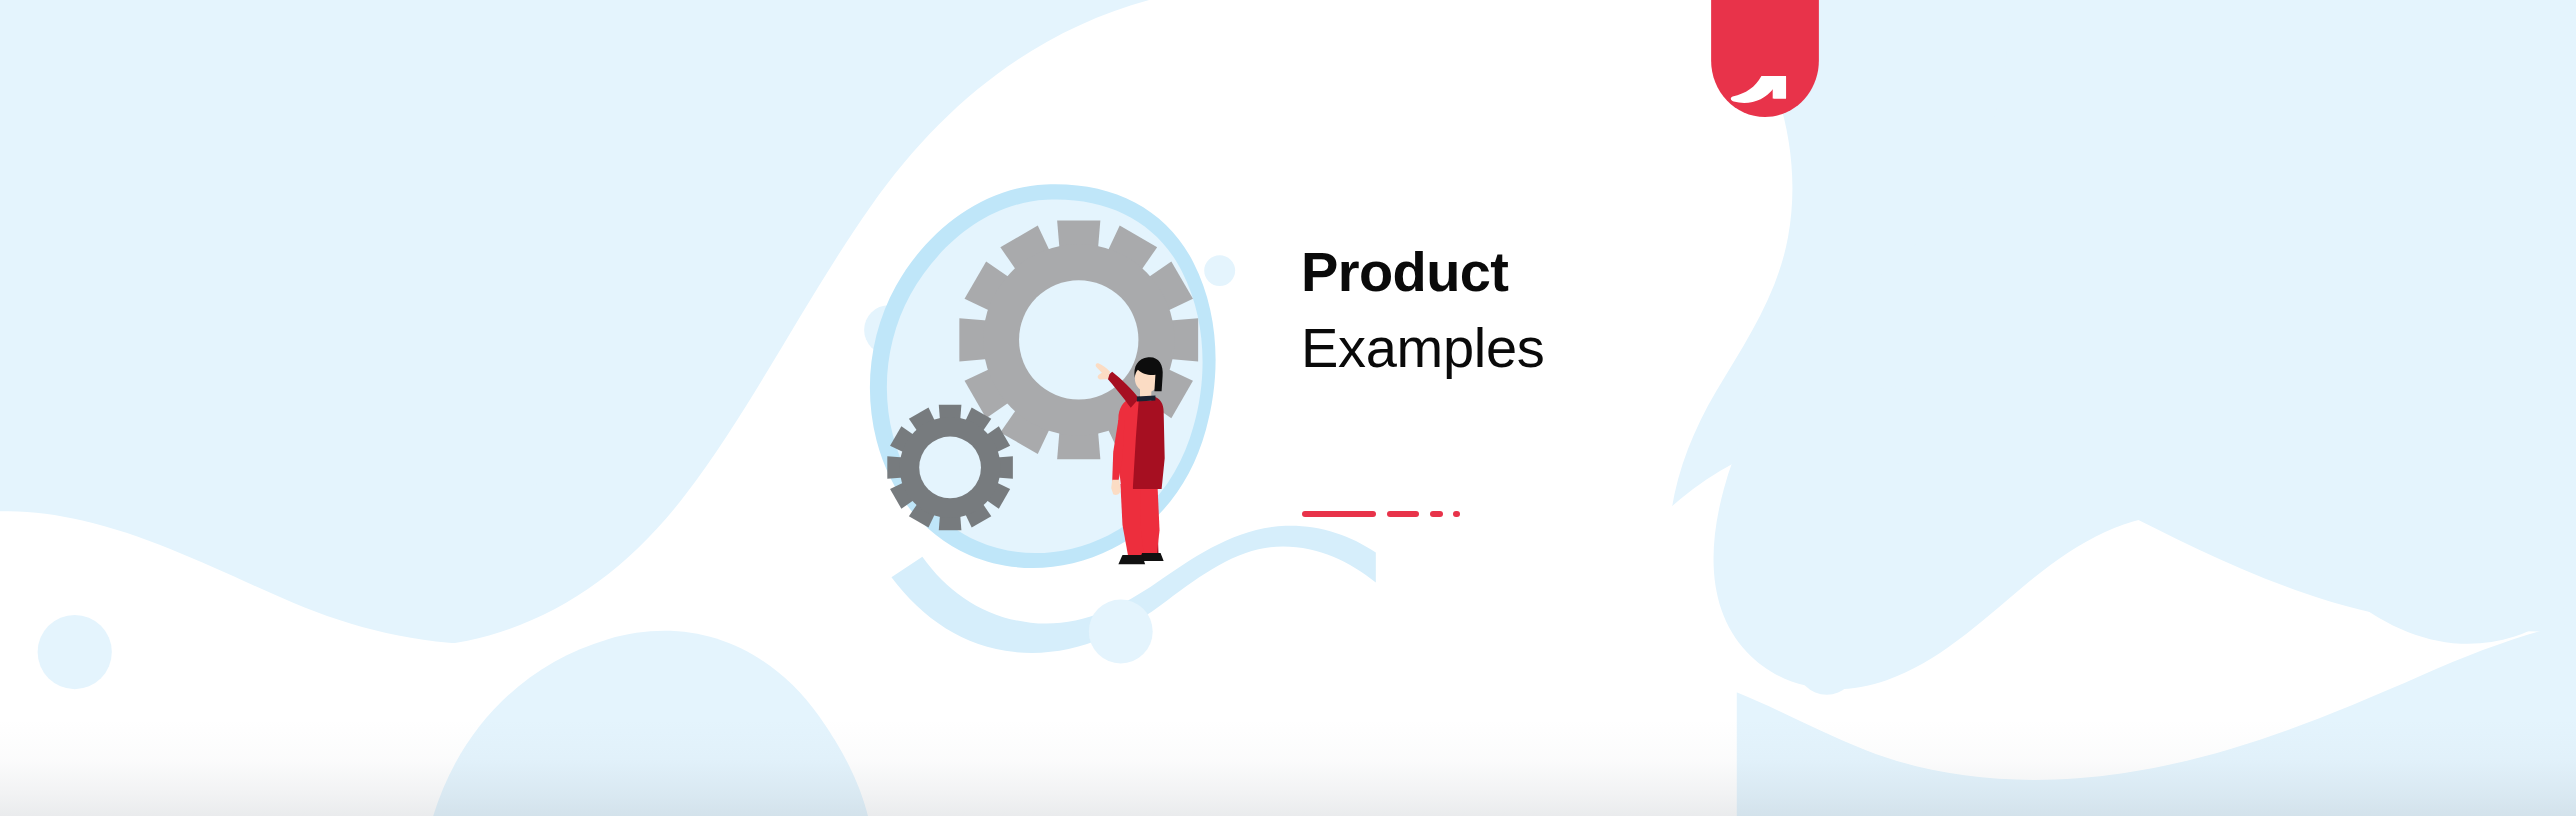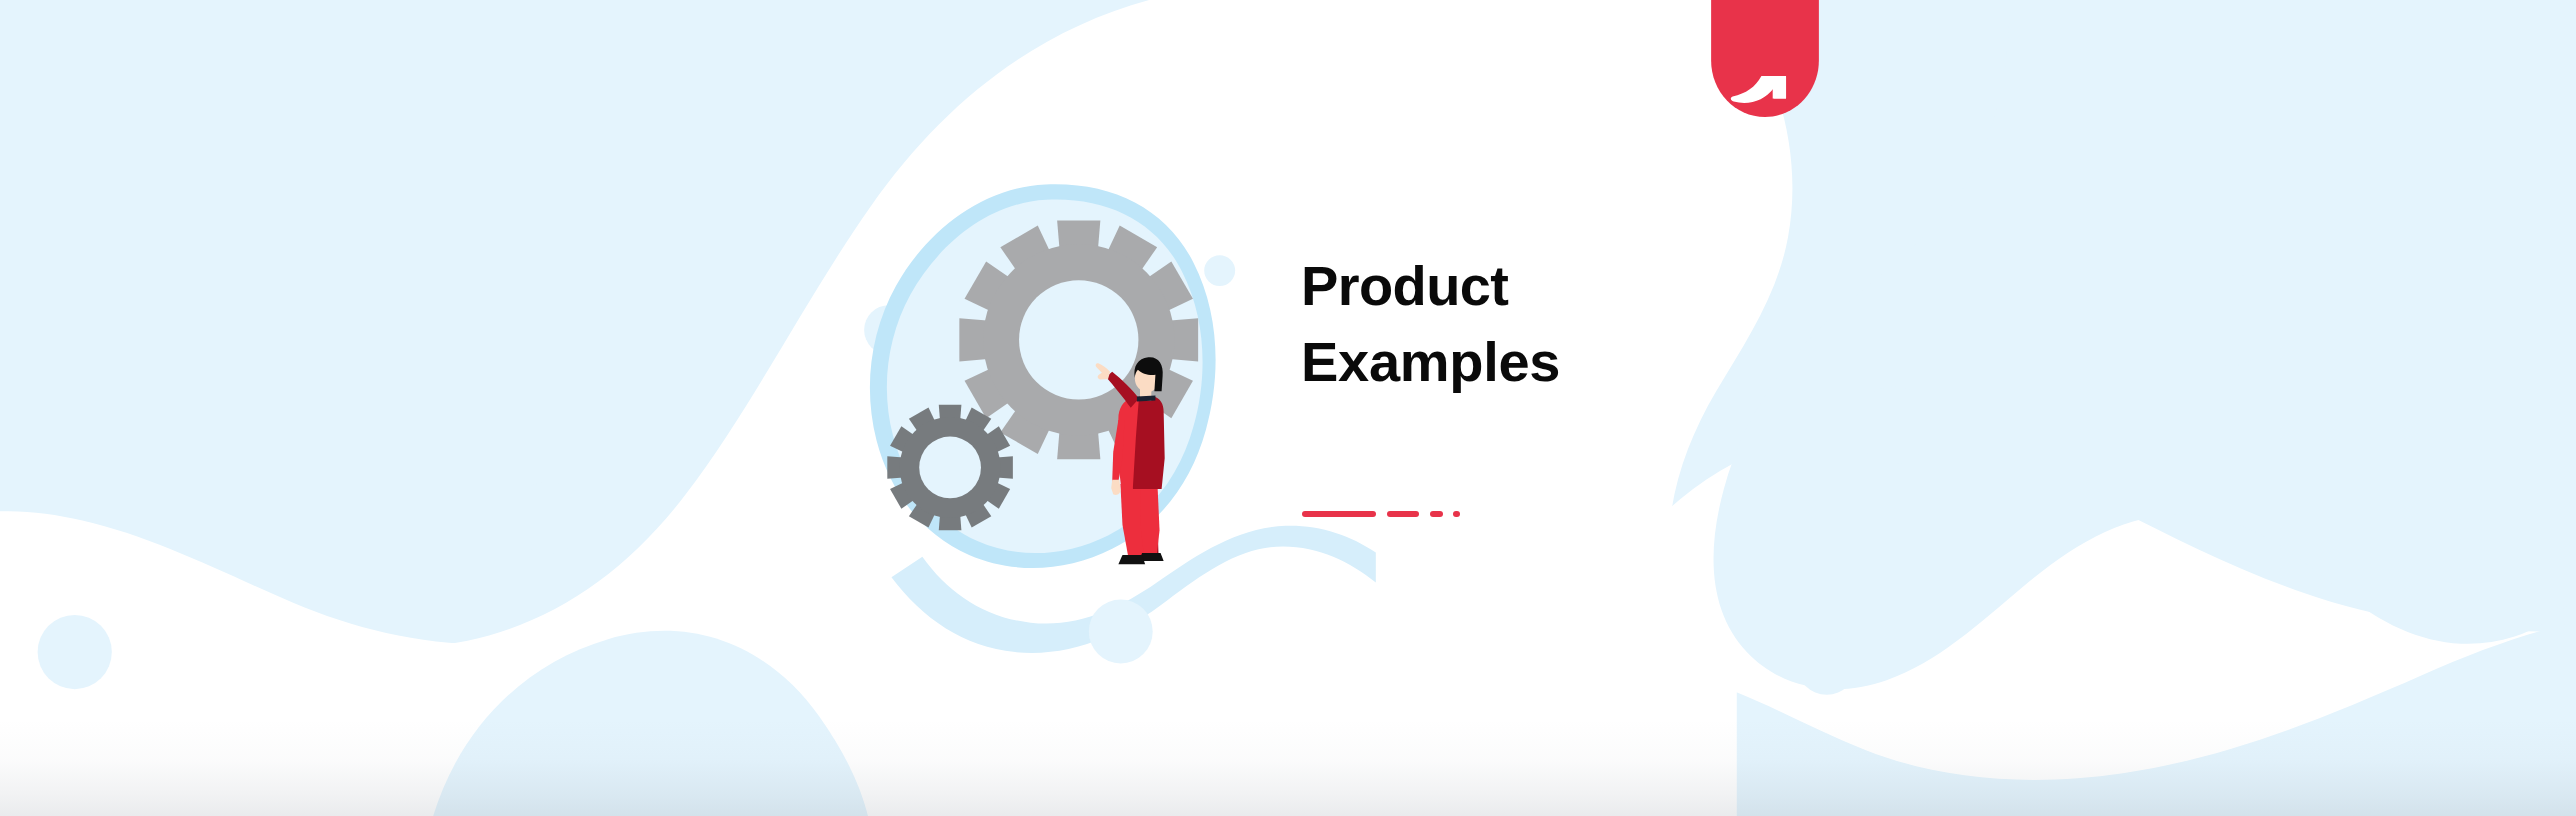--- a/index.html
+++ b/index.html
@@ -16,33 +16,33 @@
   #bg-svg,#illus-svg,#logo-svg{
     position:absolute;top:0;left:0;display:block;
   }
   #bg-svg{width:2680px;height:817px;z-index:1;}
   #illus-layer{position:absolute;left:824px;top:170px;width:422px;height:422px;z-index:2;}
   #illus-svg{width:422px;height:422px;}
   #logo-layer{position:absolute;left:1711px;top:0;width:108px;height:117px;z-index:6;}
   #logo-svg{width:108px;height:117px;}
 
   #headline{
-    position:absolute;left:1301px;top:248px;z-index:5;
+    position:absolute;left:1301px;top:234px;z-index:5;
     width:824px;
   }
   .h-line{
     display:block;
     color:#0a0a0a;
     font-size:56px;
     line-height:76px;
     letter-spacing:-0.6px;
     white-space:nowrap;
   }
   .h-bold{font-weight:700;}
-  .h-light{font-weight:700;letter-spacing:-0.3px;}
+  .h-light{font-weight:400;letter-spacing:-0.3px;}
 
   #accent-rule{
     position:absolute;left:1302px;top:509px;z-index:5;
     display:flex;align-items:center;height:10.3px;
   }
   #accent-rule .seg{
     background:#e8334a;height:6.7px;border-radius:3.6px;display:block;
   }
   #accent-rule .seg.s1{width:74px;}
   #accent-rule .seg.s2{width:32px;margin-left:11.3px;}

